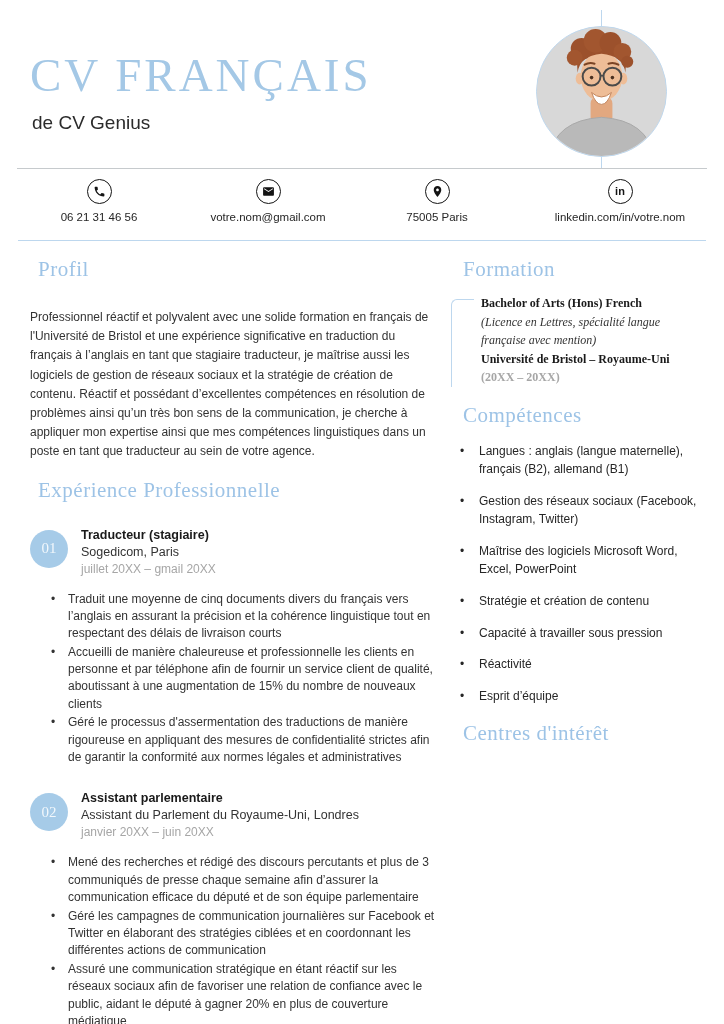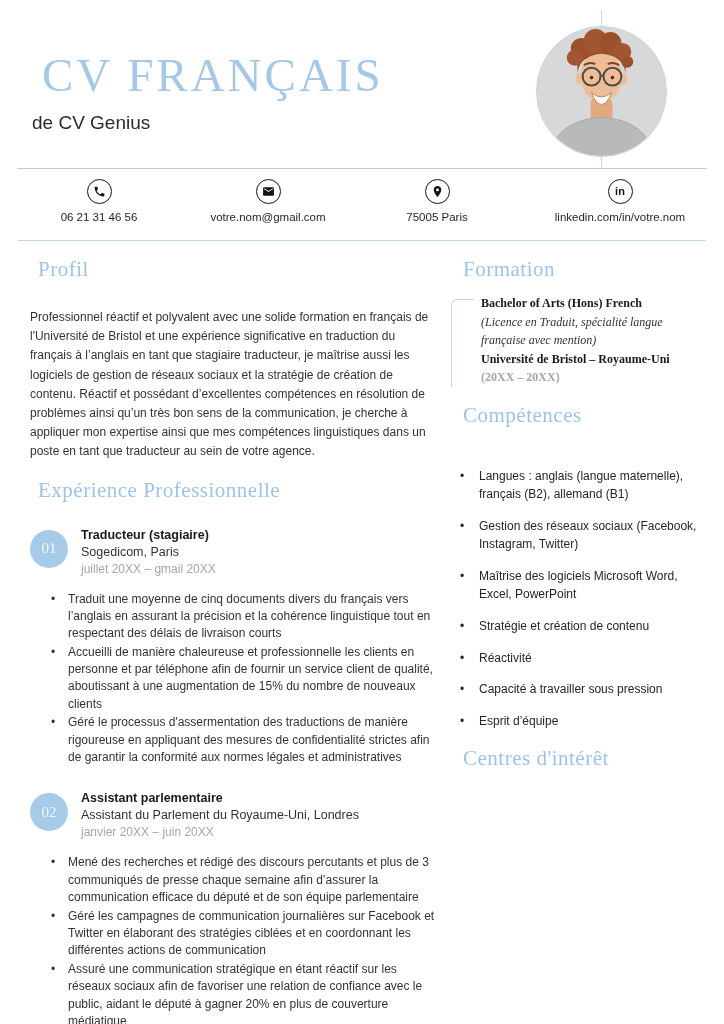--- a/index.html
+++ b/index.html
@@ -5,21 +5,21 @@
   * { margin:0; padding:0; box-sizing:border-box; }
   html,body { background:#fff; }
   .page {
     width:724px; height:1024px; background:#fff; position:relative;
     font-family:"Liberation Sans", sans-serif; color:#3c3c3c; overflow:hidden;
     margin:0 auto;
   }
   
   .header { position:relative; height:168px; }
   .cv-title {
-    position:absolute; left:42px; top:48px;
+    position:absolute; left:30px; top:48px;
     font-family:"Liberation Serif", serif; font-weight:400;
     font-size:47px; letter-spacing:3px; color:#a4c8e6; white-space:nowrap;
   }
   .cv-subtitle {
     position:absolute; left:32px; top:112px;
     font-size:19px; color:#2b2b2b;
   }
   .photo-vline {
     position:absolute; left:601px; top:10px; width:1px; height:158px;
     background:#bdd7ee;
@@ -79,21 +79,21 @@
     border-left:1px solid #bdd7ee; border-top:1px solid #bdd7ee;
     border-top-left-radius:6px;
   }
   .edu div { font-size:12px; line-height:18.5px; }
   .edu-degree { font-weight:bold; color:#1a1a1a; }
   .edu-note { font-style:italic; color:#333; }
   .edu-school { font-weight:bold; color:#1a1a1a; }
   .edu-dates { font-weight:bold; color:#a6a6a6; }
   
   .comp-heading { margin-top:32px; }
-  ul.dotlist { list-style:none; margin-top:39px; font-size:12px; line-height:1.55; color:#262626; }
+  ul.dotlist { list-style:none; margin-top:14px; font-size:12px; line-height:1.55; color:#262626; }
   ul.dotlist li { position:relative; padding-left:24px; margin-bottom:13px; }
   ul.dotlist li::before { content:"•"; position:absolute; left:5px; top:0; color:#262626; }
   .int-heading { margin-top:20px; }
 </style>
 </head>
 <body>
 
 <div class="page">
 
   <div class="header">
@@ -212,34 +212,34 @@
             <li>Géré les campagnes de communication journalières sur Facebook et Twitter en élaborant des stratégies ciblées et en coordonnant les différentes actions de communication</li>
             <li>Assuré une communication stratégique en étant réactif sur les réseaux sociaux afin de favoriser une relation de confiance avec le public, aidant le député à gagner 20% en plus de couverture médiatique</li>
           </ul>
       </div>
     </div>
 
     <div class="col-right">
       <h2 class="sec">Formation</h2>
       <div class="edu">
         <div class="edu-degree">Bachelor of Arts (Hons) French</div>
-        <div class="edu-note">(Licence en Traduit, spécialité langue française avec mention)</div>
+        <div class="edu-note">(Licence en Lettres, spécialité langue française avec mention)</div>
         <div class="edu-school">Université de Bristol – Royaume-Uni</div>
         <div class="edu-dates">(20XX – 20XX)</div>
       </div>
 
       <h2 class="sec comp-heading">Compétences</h2>
       <ul class="dotlist">
 
       <li>Langues : anglais (langue maternelle), français (B2), allemand (B1)</li>
           <li>Gestion des réseaux sociaux (Facebook, Instagram, Twitter)</li>
           <li>Maîtrise des logiciels Microsoft Word, Excel, PowerPoint</li>
           <li>Stratégie et création de contenu</li>
+          <li>Capacité à travailler sous pression</li>
           <li>Réactivité</li>
-          <li>Capacité à travailler sous pression</li>
           <li>Esprit d’équipe</li>
         </ul>
 
       <h2 class="sec int-heading">Centres d'intérêt</h2>
     </div>
 
   </div>
 </div>
 
 </body></html>

